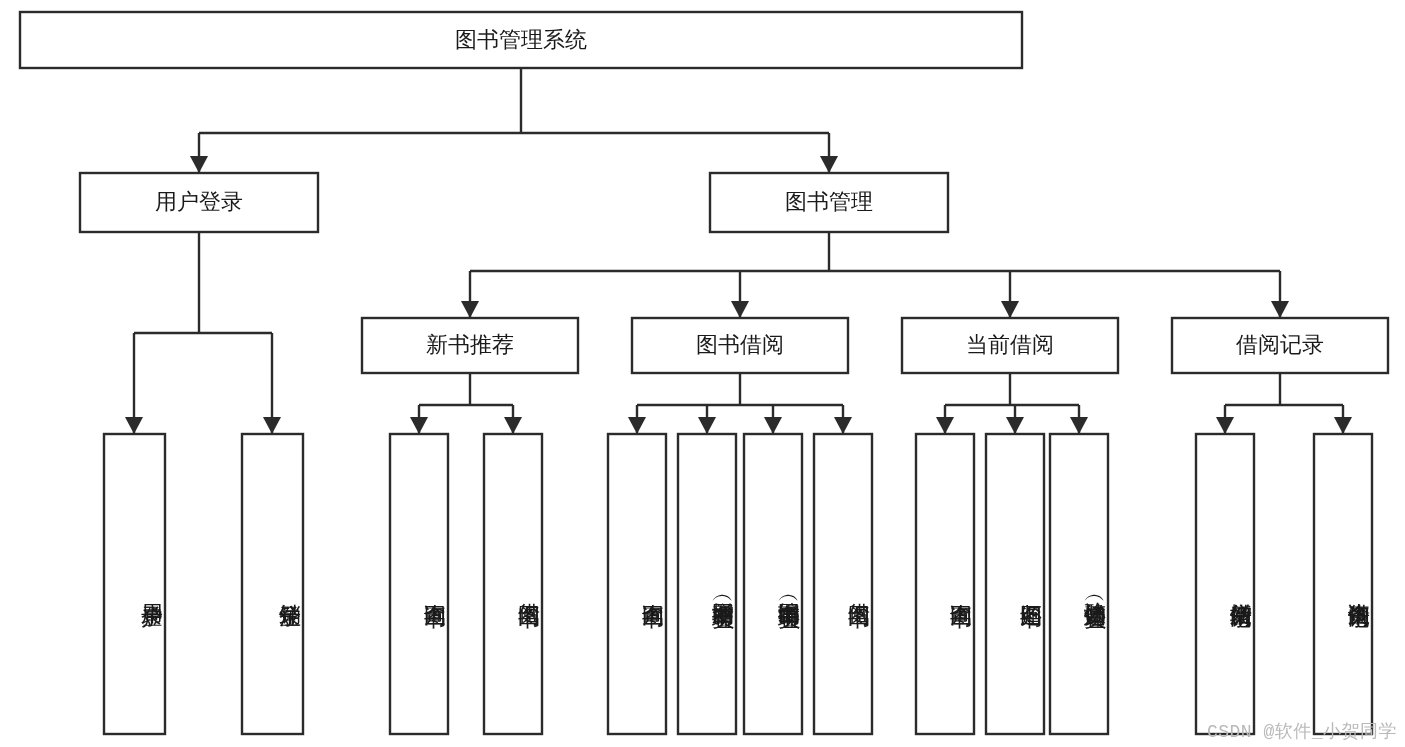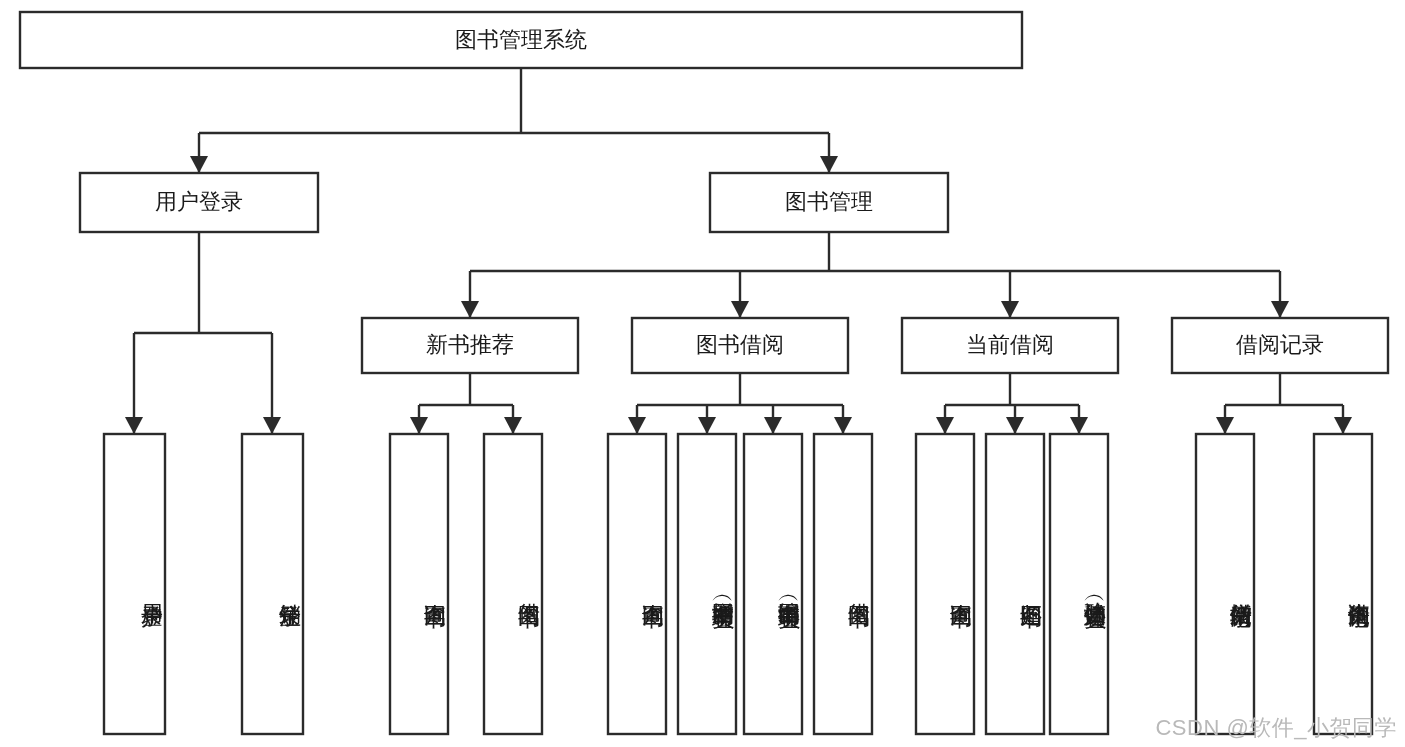--- a/index.html
+++ b/index.html
@@ -61,22 +61,22 @@
     display: flex;
     align-items: flex-start;
     justify-content: center;
     white-space: nowrap;
     pointer-events: none;
   }
   .watermark {
     position: absolute;
     right: 8px;
     bottom: 4px;
-    font-family: Liberation Sans, sans-serif;
-    font-size: 22px;
+    font-family: Liberation Mono, monospace;
+    font-size: 18px;
     color: #b9b9b9;
     letter-spacing: 0.5px;
     user-select: none;
     white-space: nowrap;
   }
 </style>
 </head>
 <body>
 
 <div id="diagram-root">

